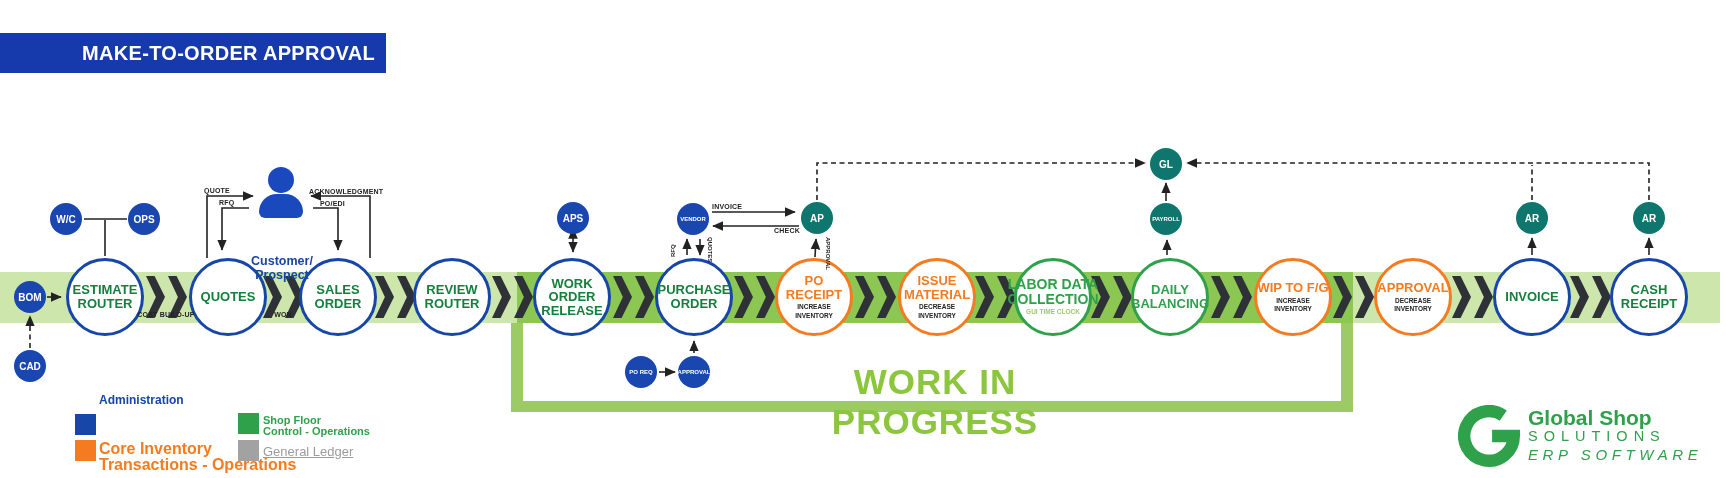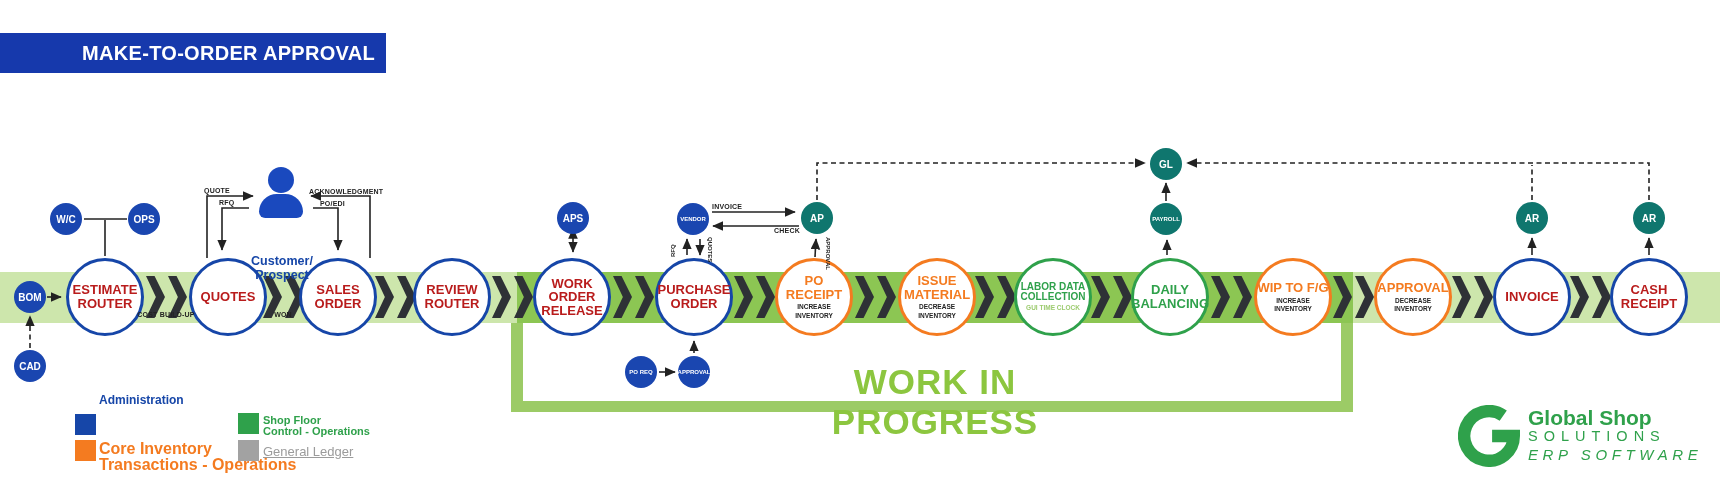--- a/index.html
+++ b/index.html
@@ -22,25 +22,25 @@
 
   
   .chev{position:absolute;top:276px;display:flex;gap:3px;z-index:3;}
   .chev i{display:block;width:19px;height:42px;background:#2E3136;
     clip-path:polygon(0 0,45% 0,100% 50%,45% 100%,0 100%,52% 50%);}
 
   
   .node{position:absolute;top:258px;width:78px;height:78px;border-radius:50%;background:#fff;
     display:flex;flex-direction:column;align-items:center;justify-content:center;text-align:center;
     box-sizing:border-box;z-index:4;}
-  .admin{border:3.5px solid #1646A8;color:#b91c1c;}
+  .admin{border:3.5px solid #1646A8;color:#15803d;}
   .core {border:3.5px solid #F47B20;color:#F47B20;}
   .shop {border:3.5px solid #2FA14B;color:#2FA14B;}
   .nlabel{font-weight:bold;font-size:13px;line-height:1.04;}
-  .nlabel.sm{font-size:10px;}
+  .nlabel.sm{font-size:14px;}
   .sub{font-size:6.5px;color:#222;font-weight:bold;margin-top:2px;line-height:1.25;max-width:46px;}
   .sub.green{color:#9CCB6E;max-width:none;white-space:nowrap;}
 
   
   .sat{position:absolute;width:32px;height:32px;border-radius:50%;z-index:4;
     display:flex;align-items:center;justify-content:center;color:#fff;font-weight:bold;font-size:10px;}
   .sat.blue{background:#1A46B0;}
   .sat.gray{background:#0f766e;}
   .sat.tiny{font-size:6px;}
 

